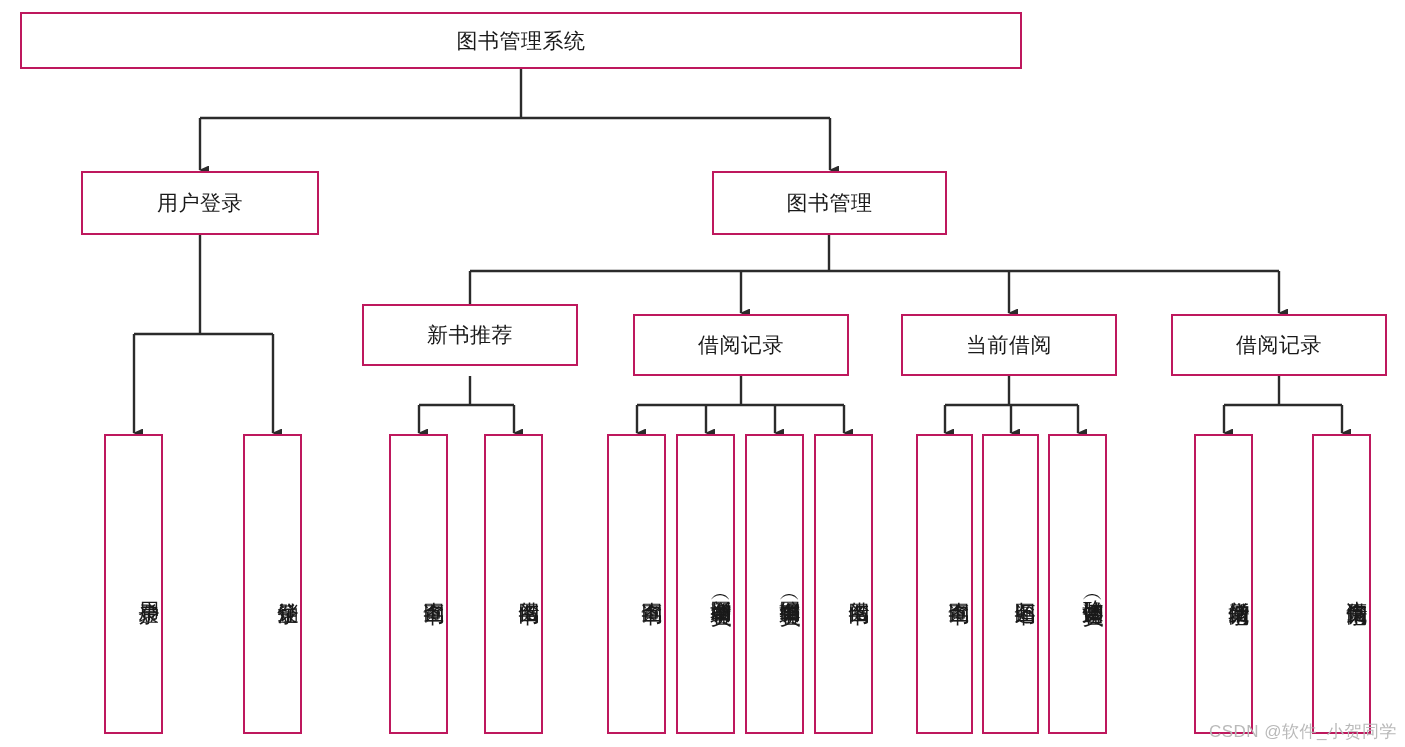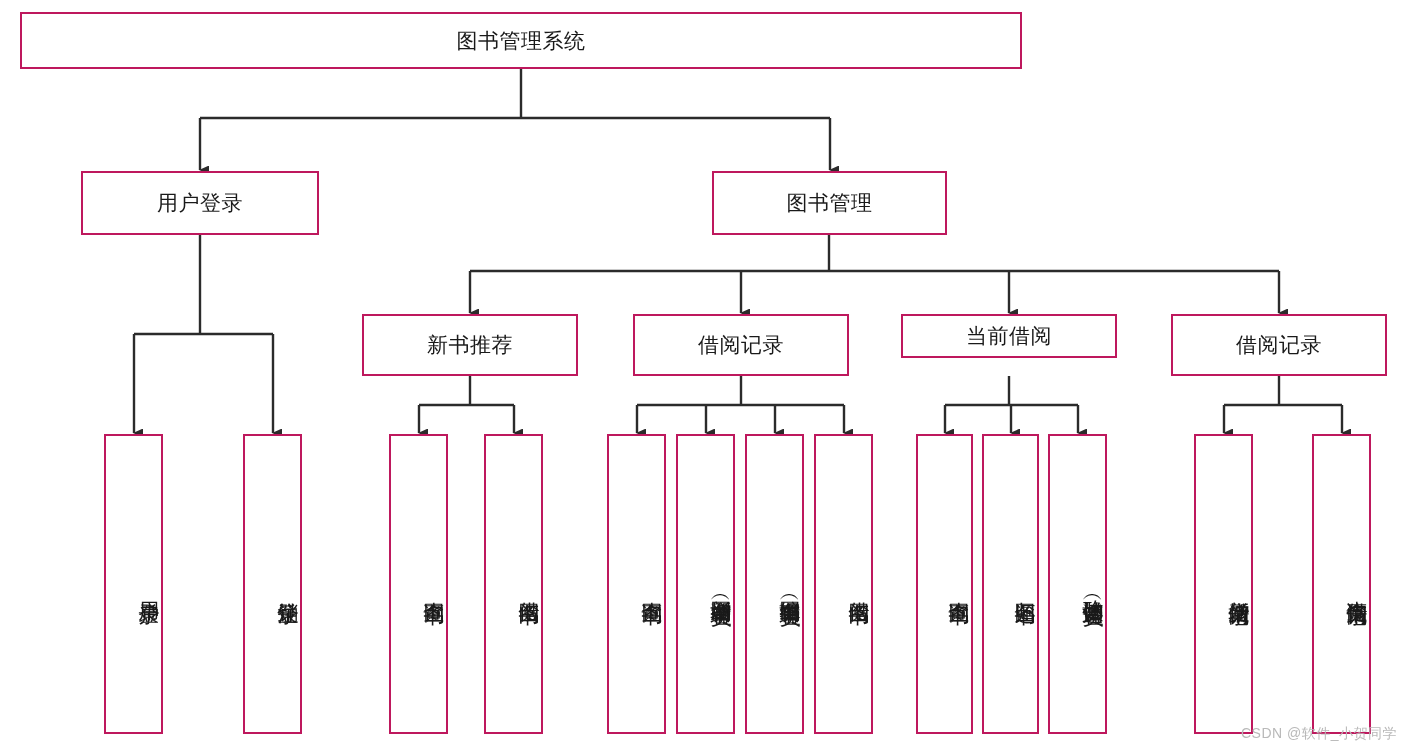--- a/index.html
+++ b/index.html
@@ -52,21 +52,21 @@
     align-items: flex-start;
     justify-content: center;
   }
   .node .label {
     display: block;
   }
   .watermark {
     position: absolute;
     right: 8px;
     bottom: 4px;
-    font-size: 14px;
+    font-size: 17px;
     color: #b9b9b9;
     white-space: nowrap;
     letter-spacing: 0.5px;
   }
 </style>
 </head>
 <body>
 
 <div id="diagram-root">
 
@@ -117,27 +117,27 @@
     <span class="label">图书管理系统</span>
   </div>
 
   <div class="node horizontal" id="node-user-login" style="left: 81px; top: 171px; width: 238px; height: 64px;">
     <span class="label">用户登录</span>
   </div>
   <div class="node horizontal" id="node-book-manage" style="left: 712px; top: 171px; width: 235px; height: 64px;">
     <span class="label">图书管理</span>
   </div>
 
-  <div class="node horizontal" id="node-new-book-recommend" style="left: 362px; top: 314px; width: 216px; height: 62px;">
+  <div class="node horizontal" id="node-new-book-recommend" style="left: 362px; top: 304px; width: 216px; height: 62px;">
     <span class="label">新书推荐</span>
   </div>
   <div class="node horizontal" id="node-book-borrow" style="left: 633px; top: 314px; width: 216px; height: 62px;">
     <span class="label">借阅记录</span>
   </div>
-  <div class="node horizontal" id="node-current-borrow" style="left: 901px; top: 314px; width: 216px; height: 44px;">
+  <div class="node horizontal" id="node-current-borrow" style="left: 901px; top: 314px; width: 216px; height: 62px;">
     <span class="label">当前借阅</span>
   </div>
   <div class="node horizontal" id="node-borrow-record" style="left: 1171px; top: 314px; width: 216px; height: 62px; justify-content: center;">
     <span class="label">借阅记录</span>
   </div>
 
   <div class="node vertical" id="node-leaf-user-login" style="left: 104px; top: 434px; width: 59px; height: 300px;">
     <span class="label">用户登录</span>
   </div>
   <div class="node vertical" id="node-leaf-user-logout" style="left: 243px; top: 434px; width: 59px; height: 300px;">

